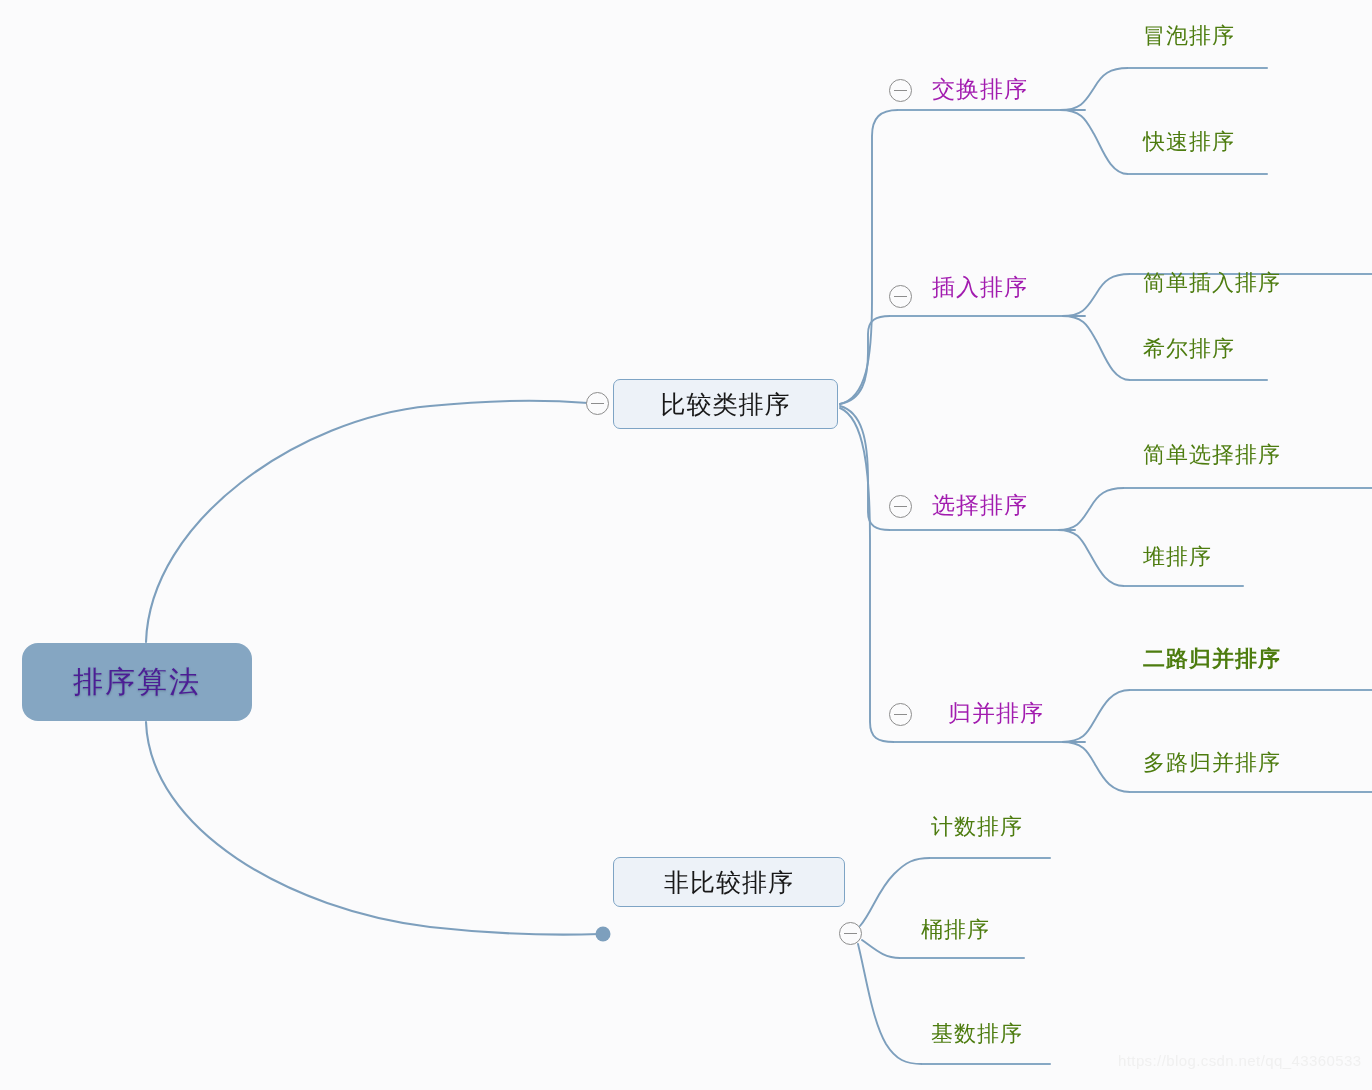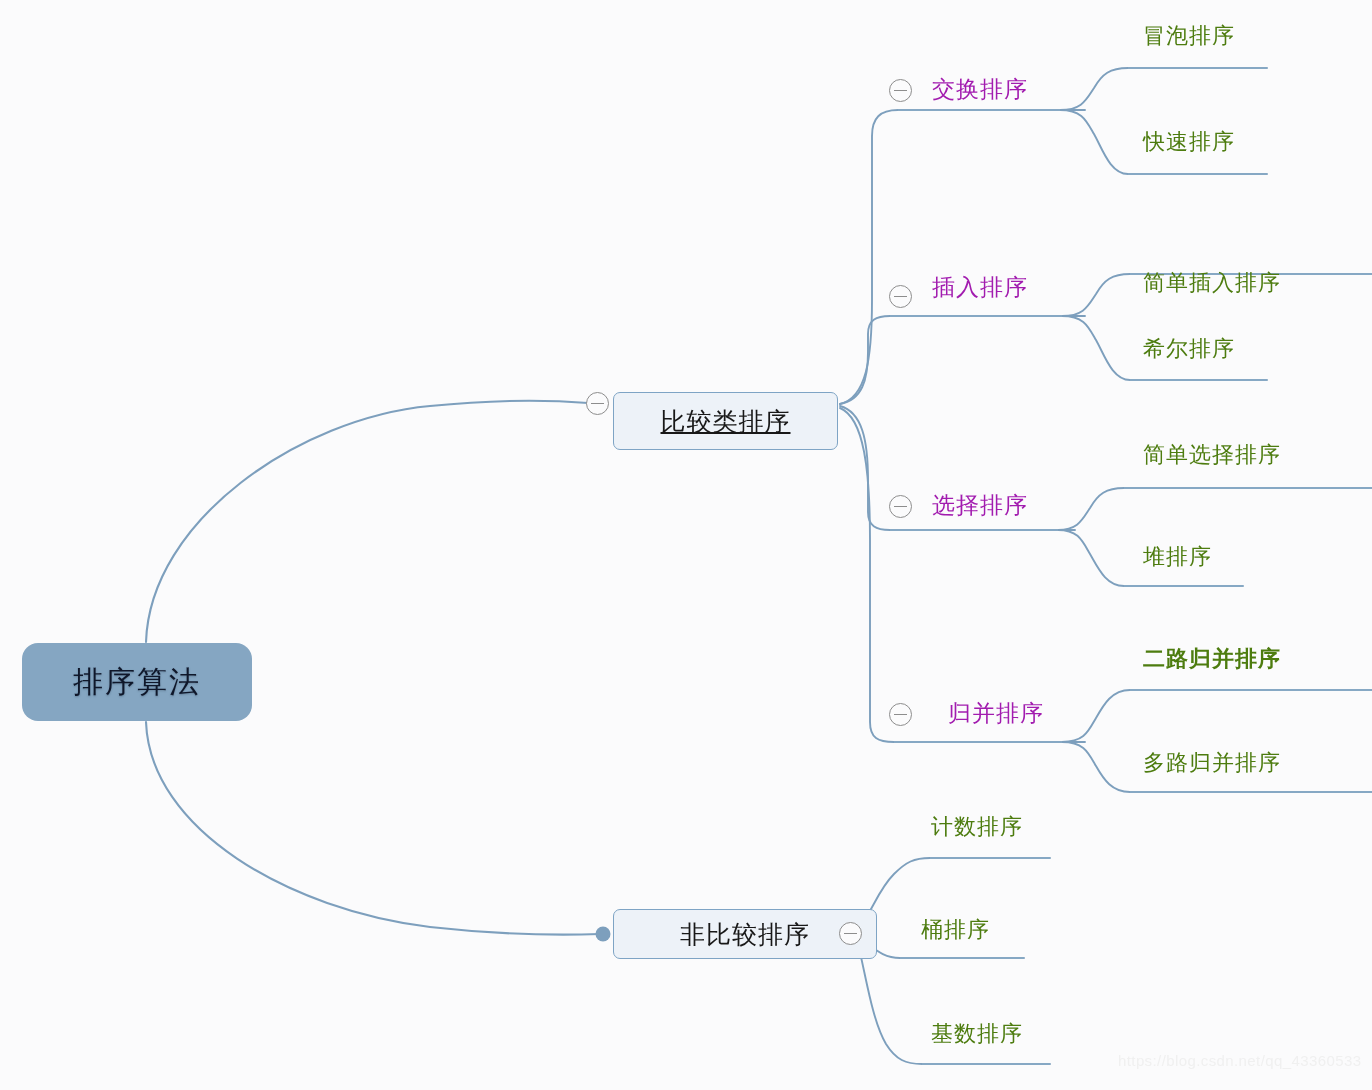--- a/index.html
+++ b/index.html
@@ -54,21 +54,21 @@
   }
 
   
   .node-root {
     position: absolute;
     display: flex;
     align-items: center;
     justify-content: center;
     background: #85a6c2;
     border-radius: 16px;
-    color: #0f172a;
+    color: #4c1d95;
     font-size: 30px;
     letter-spacing: 2px;
     text-shadow: 0 1px 2px rgba(40,60,80,0.35);
     box-sizing: border-box;
   }
 
   
   .node-box {
     position: absolute;
     display: flex;
@@ -186,25 +186,25 @@
     <line class="leaf-underline" x1="890" y1="316" x2="1062" y2="316"></line>
     <line class="leaf-underline" x1="890" y1="530" x2="1058" y2="530"></line>
     <line class="leaf-underline" x1="894" y1="742" x2="1062" y2="742"></line>
   </svg>
 
   <div class="node-root" style="left:22px; top:643px; width:230px; height:78px;">
     <span>排序算法</span>
   </div>
 
   <div class="toggle" style="left:586px; top:392px;"></div>
-  <div class="node-box" style="left:613px; top:392px; width:225px; height:58px;text-decoration:underline;">
+  <div class="node-box" style="left:613px; top:379px; width:225px; height:50px;">
     <span>比较类排序</span>
   </div>
 
-  <div class="node-box" style="left:613px; top:909px; width:264px; height:50px;">
+  <div class="node-box" style="left:613px; top:857px; width:232px; height:50px;">
     <span>非比较排序</span>
   </div>
   <div class="toggle" style="left:839px; top:922px;"></div>
 
   <div class="toggle" style="left:889px; top:79px;"></div>
   <div class="node-text" style="left:932px; top:78px;">交换排序</div>
 
   <div class="toggle" style="left:889px; top:285px;"></div>
   <div class="node-text" style="left:932px; top:276px;">插入排序</div>
 

